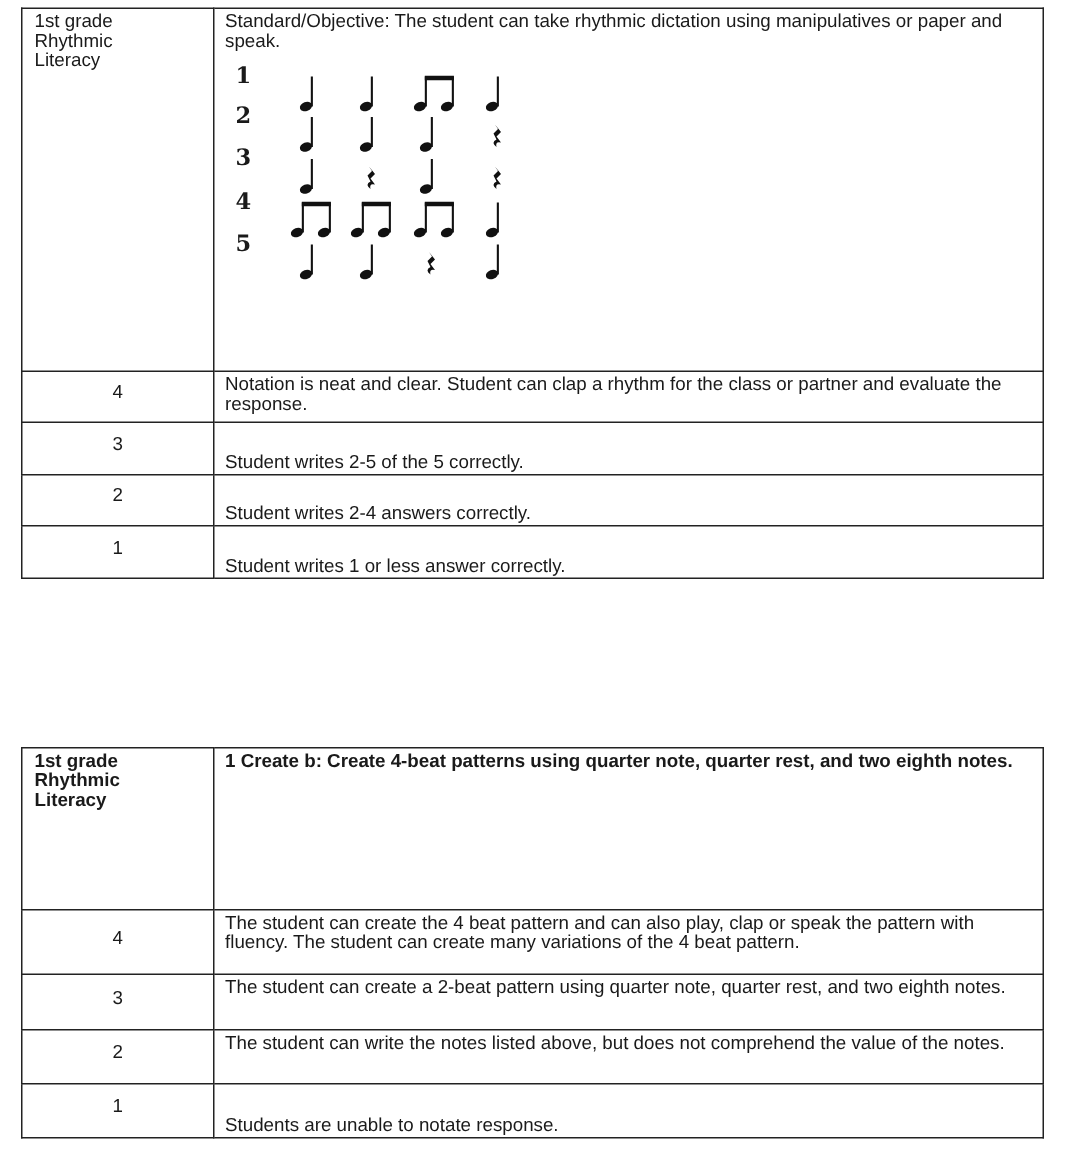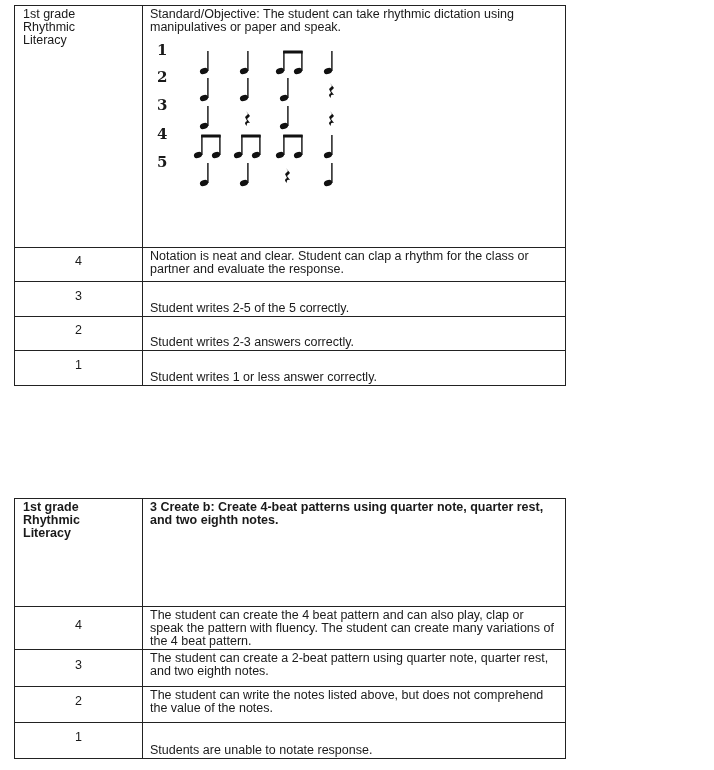--- a/index.html
+++ b/index.html
@@ -1,18 +1,18 @@
 <!DOCTYPE html>
 <html><head>
 <meta charset="utf-8">
 <style>
   html, body { margin: 0; padding: 0; background: #ffffff; }
   body { width: 714px; height: 770px; position: relative; overflow: hidden;
          font-family: "Liberation Sans", sans-serif; color: #1a1a1a; }
-  table.rubric { position: absolute; left: 14px; border-collapse: collapse; width: 552px; table-layout: fixed; }
+  table.rubric { position: absolute; left: 14px; border-collapse: collapse; width: 682px; table-layout: fixed; }
   table.rubric td { border: 1.5px solid #222; padding: 0; vertical-align: top; font-size: 12.5px; line-height: 13px; }
   td.lbl { width: 119px; padding: 2px 0 0 8px !important; }
   td.desc { padding: 2px 0 0 7px !important; }
   td.score { text-align: center; font-size: 15px; vertical-align: middle !important; }
   td.score span { display:block; margin-top:-6px; }
   td.bottom { vertical-align: bottom !important; padding-bottom: 1px !important; }
   #t1 { top: 5px; }
   #t2 { top: 498px; }
   #t2 td { font-size: 12.5px; }
   .bold { font-weight: bold; }
@@ -191,40 +191,40 @@
   <tr style="height:35px">
     <td class="score">
           <span>3</span>
         </td>
     <td class="desc bottom">Student writes 2-5 of the 5 correctly.</td>
   </tr>
   <tr style="height:34px">
     <td class="score">
           <span>2</span>
         </td>
-    <td class="desc bottom">Student writes 2-3 answers correctly.</td>
+    <td class="desc bottom">Student writes 2-4 answers correctly.</td>
   </tr>
   <tr style="height:35px">
     <td class="score">
           <span>1</span>
         </td>
     <td class="desc bottom">Student writes 1 or less answer correctly.</td>
   </tr>
 </tbody>
   </table>
 
 <table class="rubric" id="t2">
   <tbody>
       <tr style="height:108px">
     <td class="lbl bold">
       <div>1st grade</div>
       <div>Rhythmic</div>
       <div>Literacy</div>
     </td>
-    <td class="desc bold" style="padding-right:12px!important">3 Create b: Create 4-beat patterns using quarter note, quarter rest, and two eighth notes.</td>
+    <td class="desc bold" style="padding-right:12px!important">1 Create b: Create 4-beat patterns using quarter note, quarter rest, and two eighth notes.</td>
   </tr>
   <tr style="height:43px">
     <td class="score">
           <span>4</span>
         </td>
     <td class="desc" style="padding-right:10px!important">The student can create the 4 beat pattern and can also play, clap or speak the pattern with fluency.  The student can create many variations of the 4 beat pattern.</td>
   </tr>
   <tr style="height:37px">
     <td class="score">
           <span>3</span>

